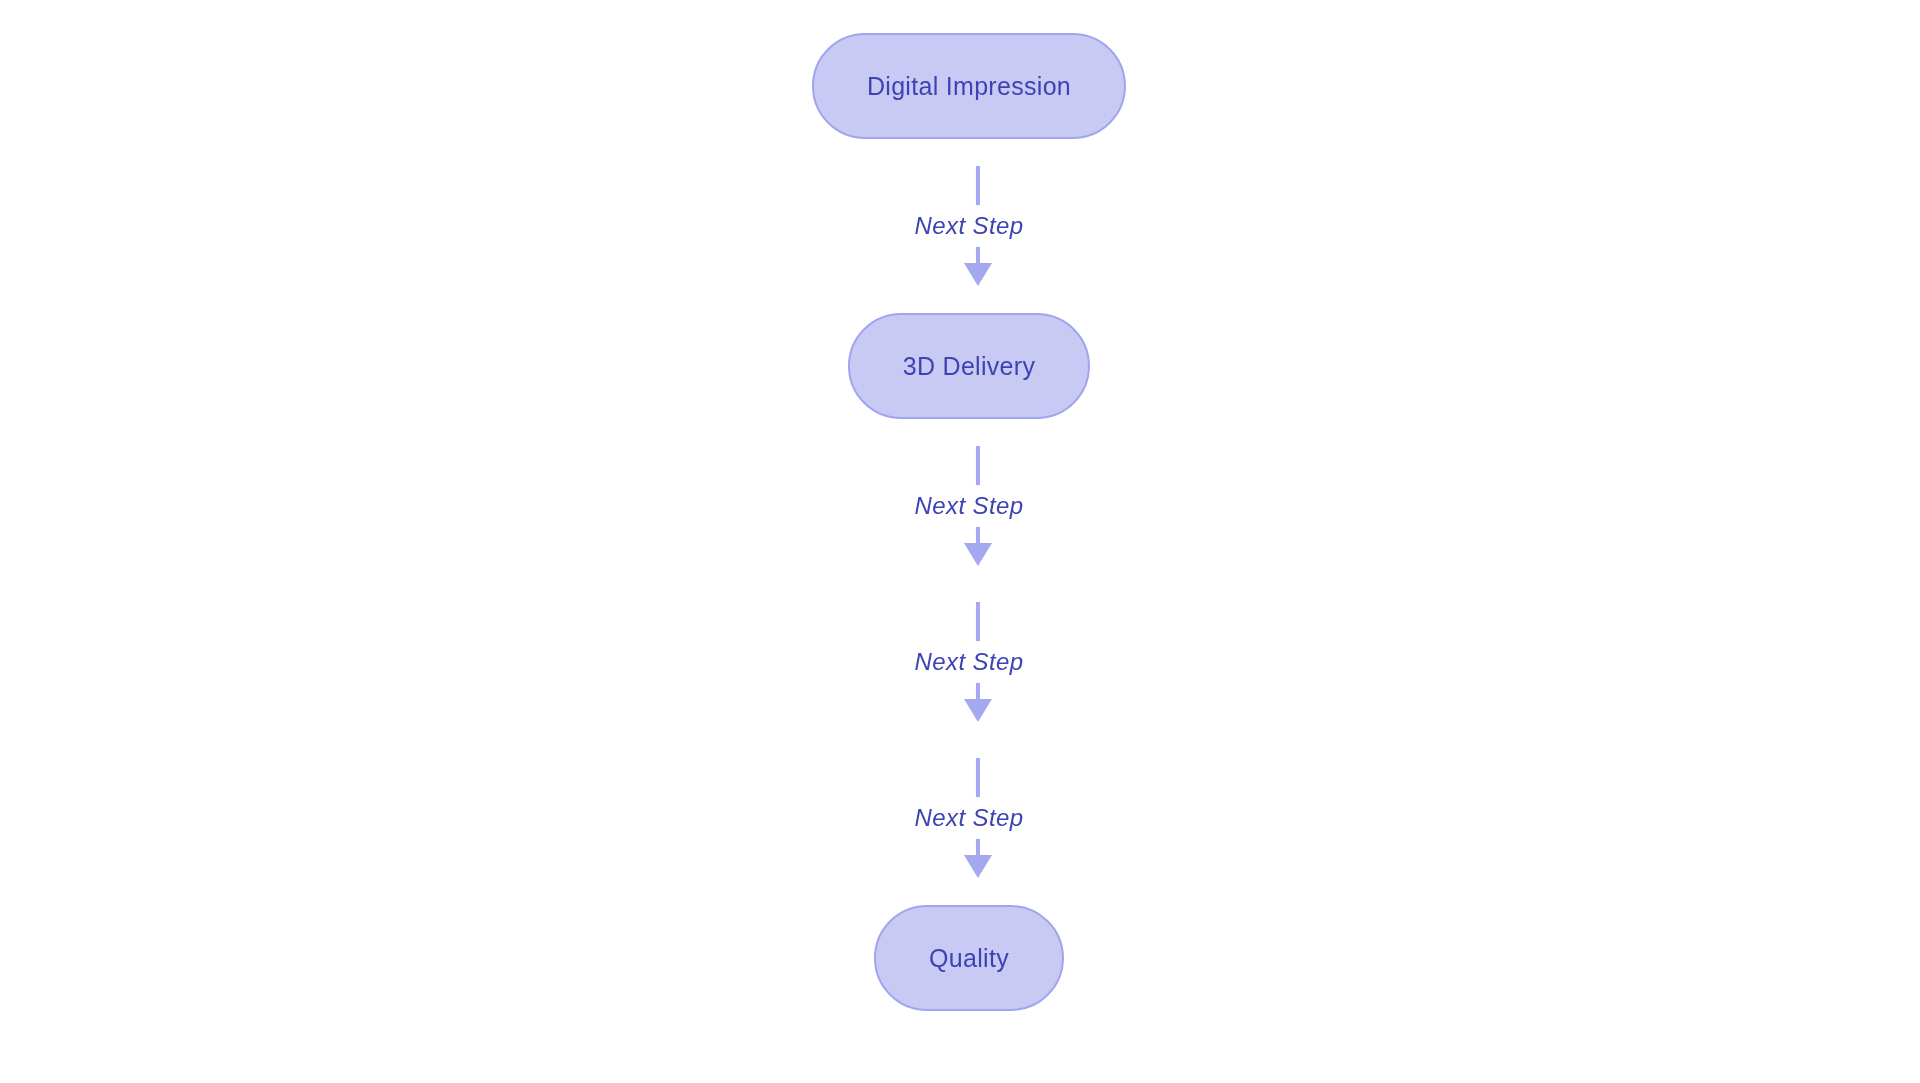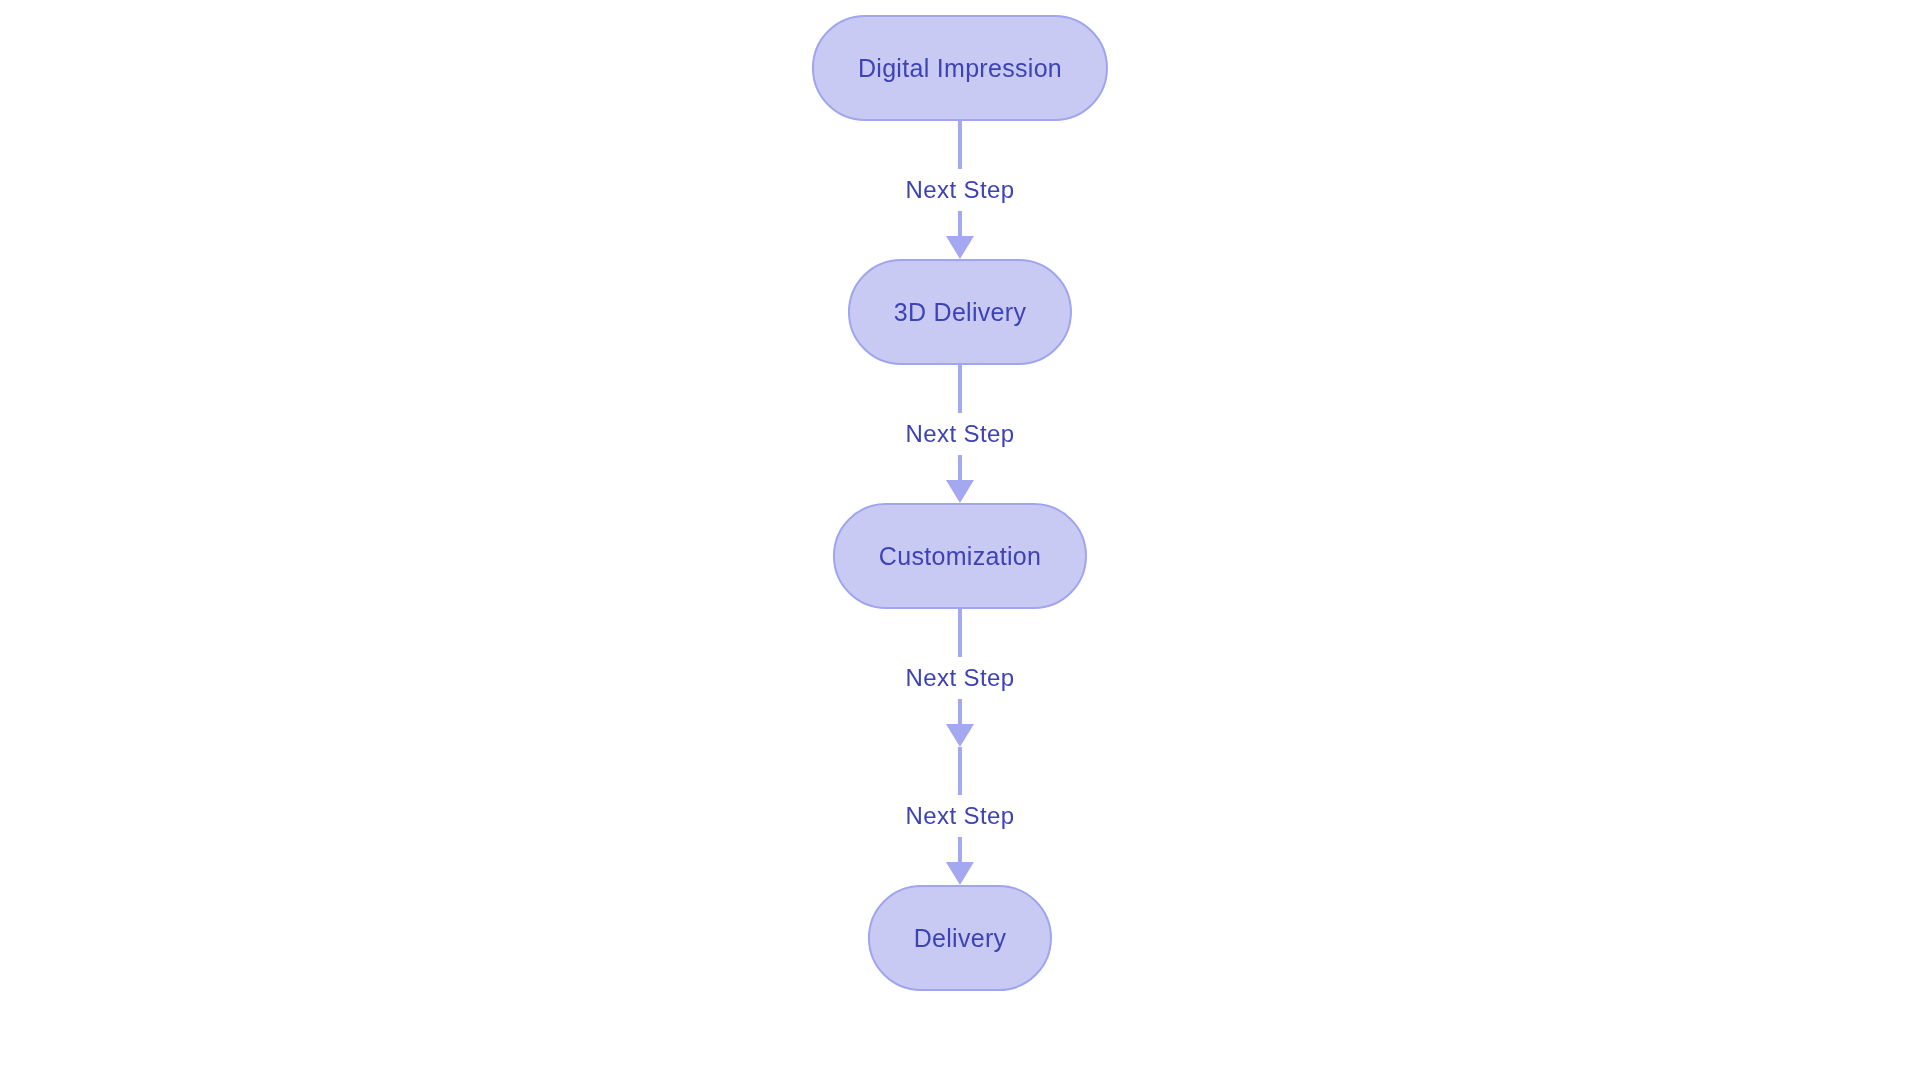--- a/index.html
+++ b/index.html
@@ -3,21 +3,21 @@
 <meta charset="utf-8">
 <style>
   :root {
     --node-fill: #c8caf3;
     --node-border: #9fa5ee;
     --node-text: #3d43b4;
     --edge: #a3a8f0;
     --edge-label-text: #3d43b4;
     --background: #ffffff;
   }
-  * { margin: 0; padding: 0; box-sizing: border-box; }
+  * { margin: 9px; padding: 0; box-sizing: border-box; }
   html, body {
     width: 1920px;
     height: 1083px;
     background: var(--background);
     font-family: "Liberation Sans", "DejaVu Sans", sans-serif;
     overflow: hidden;
   }
   .flowchart {
     position: absolute;
     left: 50%;
@@ -43,20 +43,21 @@
     flex: none;
   }
   .connector {
     position: relative;
     height: 138px;
     width: 220px;
     flex: none;
     display: flex;
     align-items: center;
     justify-content: center;
+    font-style: italic;
   }
   .connector .line {
     position: absolute;
     left: 50%;
     top: 0;
     bottom: 16px;
     width: 4px;
     transform: translateX(-50%);
     background: var(--edge);
   }
@@ -100,34 +101,31 @@
   <div class="node">
     <span>3D Delivery</span>
   </div>
 
   <div class="connector">
     <div class="line"></div>
     <span class="edge-label">Next Step</span>
     <div class="arrowhead"></div>
   </div>
 
-  <div class="node">
-    <span>Customization</span>
-  </div>
 
   <div class="connector">
     <div class="line"></div>
     <span class="edge-label">Next Step</span>
     <div class="arrowhead"></div>
   </div>
 
 
   <div class="connector">
     <div class="line"></div>
     <span class="edge-label">Next Step</span>
     <div class="arrowhead"></div>
   </div>
 
   <div class="node">
-    <span>Delivery</span>
+    <span>Quality</span>
   </div>
 
 </div>
 
 </body></html>

